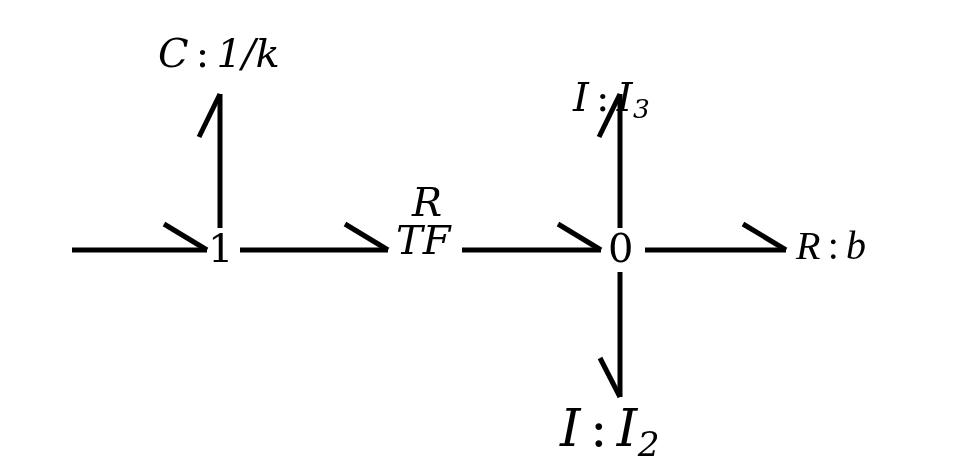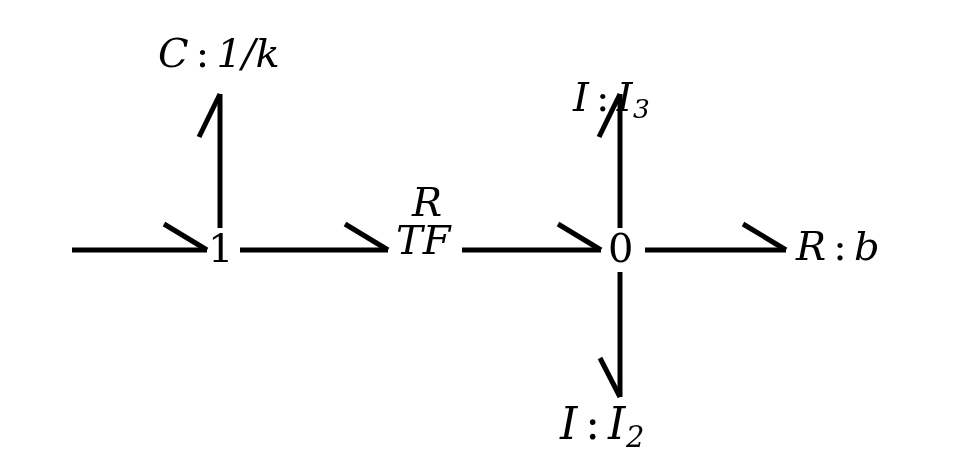--- a/index.html
+++ b/index.html
@@ -42,22 +42,22 @@
     padding: 0 0.18em;
   }
   
   #label-se      { left: 6px;   top: 226px; font-size: 40px; }
   #label-c       { left: 158px; top: 33px;  font-size: 40px; }
   #label-one     { left: 208px; top: 228px; font-size: 40px; font-style: normal; }
   #label-tf      { left: 396px; top: 220px; font-size: 40px; }
   #label-tf-mod  { left: 412px; top: 182px; font-size: 40px; }
   #label-zero    { left: 608px; top: 228px; font-size: 40px; font-style: normal; }
   #label-i3      { left: 573px; top: 33px;  font-size: 40px; margin-top: 44px; }
-  #label-i2      { left: 560px; top: 402px; font-size: 44px; }
-  #label-rb      { left: 796px; top: 226px; font-size: 40px; }
+  #label-i2      { left: 560px; top: 402px; font-size: 52px; }
+  #label-rb      { left: 796px; top: 226px; font-size: 40px; font-family: Liberation Serif, serif; }
 </style>
 </head>
 <body>
 
 <div id="canvas">
 
   <svg id="bondgraph-svg" viewBox="0 0 963 465">
 
     <g>
       <line x1="72" y1="250" x2="207" y2="250" stroke="#000" stroke-width="5"></line>

